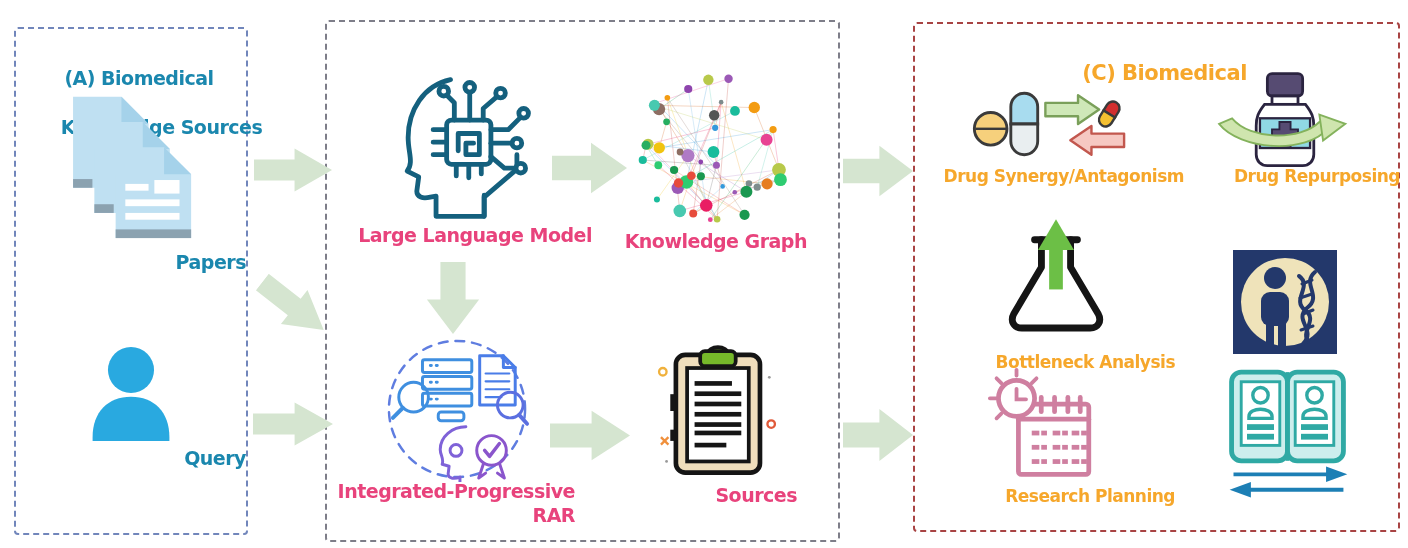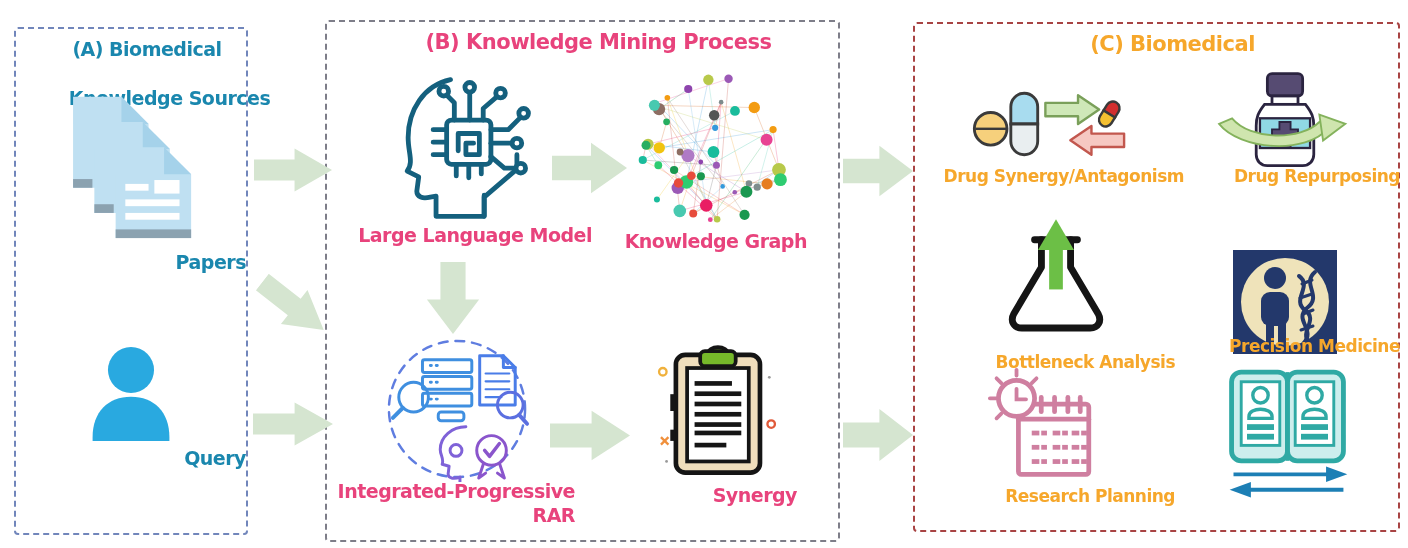--- a/index.html
+++ b/index.html
@@ -2,21 +2,21 @@
 <html style="--panel-a-border: #7186bb; --panel-b-border: #7e7e89; --panel-c-border: #a84444; --panel-a-title: #1a87ae; --panel-b-title: #e8437c; --panel-c-title: #f6a72b; --label-blue: #1a87ae; --label-pink: #e8437c; --label-orange: #f6a72b; --arrow-green: #d5e5d0; --paper-blue: #bfe0f2; --paper-fold: #a5d2ea; --paper-gray: #8ba2b0; --query-blue: #29a9e0; --llm-stroke: #14607e; --rar-dash-blue: #5f7de0; --rar-blue: #3f8fe0; --rar-purple: #8a55cc; --clipboard-tan: #f0debc; --clip-green: #76b82a; --flask-outline: #151515; --flask-arrow-green: #6cbf46; --precision-navy: #23386b; --precision-cream: #efe3ba; --planning-pink: #cf7fa0; --transfer-teal: #2fa9a4; --transfer-fill: #cdeeed; --transfer-arrow: #1c7fb5;"><head>
 <meta charset="utf-8">
 <style>
   html,body{margin:0;padding:0;background:#fff;}
   #figure{position:relative;width:1408px;height:548px;background:#ffffff;overflow:hidden;
           font-family:"DejaVu Sans","Liberation Sans",sans-serif;font-weight:bold;letter-spacing:-0.5px;}
   .panel{position:absolute;border-radius:4px;background:#fff;}
   #panel-a{left:14px;top:27px;width:230px;height:504px;border:2px dashed var(--panel-a-border);}
   #panel-b{left:325px;top:20px;width:511px;height:518px;border:2px dashed var(--panel-b-border);}
   #panel-c{left:913px;top:22px;width:483px;height:506px;border:2px dashed var(--panel-c-border);}
-  .ptitle{position:absolute;left:16px;width:100%;text-align:center;white-space:pre;}
+  .ptitle{position:absolute;left:8px;width:100%;text-align:center;white-space:pre;margin-top:29px;}
   #panel-a .ptitle{top:8px;font-size:19px;line-height:1.3;color:var(--panel-a-title);}
   #panel-b .ptitle{top:8px;font-size:21px;color:var(--panel-b-title);}
   #panel-c .ptitle{top:8px;font-size:21px;color:var(--panel-c-title);}
   .lbl{position:absolute;text-align:right;white-space:nowrap;}
   .lbl.blue{color:var(--label-blue);font-size:19px;}
   .lbl.pink{color:var(--label-pink);font-size:19px;}
   .lbl.orange{color:var(--label-orange);font-size:17px;}
   .icon{position:absolute;}
   .flow-arrow{position:absolute;}
   .flow-arrow svg{display:block;width:100%;height:100%;}
@@ -49,21 +49,20 @@
     <div class="lbl blue" style="left:0;width:230px;top:222px">Papers</div>
 
     <svg class="icon" style="left:67px;top:312px" width="96" height="104" viewBox="0 0 100 108">
       <circle cx="50" cy="30" r="24" fill="#29a9e0"></circle>
       <path d="M50,58 C26,58 10,74 10,100 L10,104 L90,104 L90,100 C90,74 74,58 50,58 Z" fill="#29a9e0"></path>
     </svg>
     <div class="lbl blue" style="left:0;width:230px;top:418px">Query</div>
   </div>
 
   <div id="panel-b" class="panel">
-    <div class="ptitle">(B) Knowledge Mining Process</div>
 
     <svg class="icon" style="left:60px;top:48px" width="152" height="154" viewBox="0 0 150 160" fill="none" stroke="#14607e" stroke-width="5" stroke-linecap="round" stroke-linejoin="round">
       <path d="M62,10 C34,16 18,42 18,70 C18,86 24,96 17,105 L29,111 L27,126 C27,132 33,134 41,132 L47,131 L47,152 L97,152 L97,130"></path>
       <path d="M97,152 L97,132 L131,103 L131,88"></path>
       <rect x="58" y="52" width="46" height="46" rx="5"></rect>
       <path d="M70,84 L70,66 L92,66 L92,88 L78,88 L78,76 L86,76"></path>
       <path d="M44,62 L58,62 M44,75 L58,75 M44,88 L58,88"></path>
       <path d="M68,98 L68,110 M81,98 L81,112 M94,98 L94,108"></path>
       <path d="M66,52 L66,34 L58,26"></path>
         <circle cx="55" cy="22" r="5" fill="#fff"></circle>
@@ -255,21 +254,21 @@
         <rect x="46" y="110" width="34" height="5"></rect>
         <rect x="20" y="58" width="6" height="18"></rect>
         <rect x="20" y="96" width="6" height="12"></rect>
       </g>
       <circle cx="12" cy="34" r="4" fill="none" stroke="#f0b13c" stroke-width="2.5"></circle>
       <circle cx="128" cy="90" r="4" fill="none" stroke="#e05a3a" stroke-width="2.5"></circle>
       <path d="M10,104 l8,8 M18,104 l-8,8" stroke="#f0903c" stroke-width="2.5"></path>
       <circle cx="126" cy="40" r="1.5" fill="#999"></circle>
         <circle cx="16" cy="130" r="1.5" fill="#999"></circle>
     </svg>
-    <div class="lbl pink" style="left:300px;width:170px;top:462px">Synergy</div>
+    <div class="lbl pink" style="left:300px;width:170px;top:462px">Sources</div>
   </div>
 
   <div id="panel-c" class="panel">
     <div class="ptitle">(C) Biomedical</div>
 
     <svg class="icon" style="left:52px;top:52px" width="175" height="96" viewBox="0 0 175 100">
       <circle cx="21" cy="55" r="17" fill="#f6d07c" stroke="#3a3a3a" stroke-width="3"></circle>
       <line x1="5" y1="55" x2="37" y2="55" stroke="#3a3a3a" stroke-width="2.5"></line>
       <path d="M42,50 V32 A14,14 0 0 1 70,32 V50 Z" fill="#a8dcef" stroke="#3a3a3a" stroke-width="3"></path>
       <path d="M42,50 V68 A14,14 0 0 0 70,68 V50 Z" fill="#e9eef0" stroke="#3a3a3a" stroke-width="3"></path>
@@ -309,21 +308,20 @@
         <rect x="28" y="42" width="28" height="34" rx="9"></rect>
         <rect x="33" y="70" width="8" height="32"></rect>
         <rect x="45" y="70" width="8" height="32"></rect>
       </g>
       <g fill="none" stroke="#23386b" stroke-width="4" stroke-linecap="round">
         <path d="M66,26 C80,36 58,50 72,60 C86,70 66,82 76,92"></path>
         <path d="M82,22 C68,34 90,46 74,58 C60,70 84,80 70,94"></path>
         <path d="M69,34 L79,30 M67,48 L79,44 M70,64 L80,60 M68,80 L80,76" stroke-width="3"></path>
       </g>
     </svg>
-    <div class="lbl orange" style="left:255px;width:230px;top:312px">Precision Medicine</div>
 
     <svg class="icon" style="left:70px;top:342px" width="122" height="116" viewBox="0 0 122 122" fill="none" stroke="#cf7fa0" stroke-linecap="round">
       <rect x="32" y="40" width="74" height="74" rx="3" stroke-width="5"></rect>
       <line x1="32" y1="56" x2="106" y2="56" stroke-width="5"></line>
       <line x1="56" y1="33" x2="56" y2="48" stroke-width="5"></line>
       <line x1="70" y1="33" x2="70" y2="48" stroke-width="5"></line>
       <line x1="84" y1="33" x2="84" y2="48" stroke-width="5"></line>
       <line x1="97" y1="33" x2="97" y2="48" stroke-width="5"></line>
       <g fill="#cf7fa0" stroke="none">
         <rect x="46" y="68" width="8" height="5"></rect>

